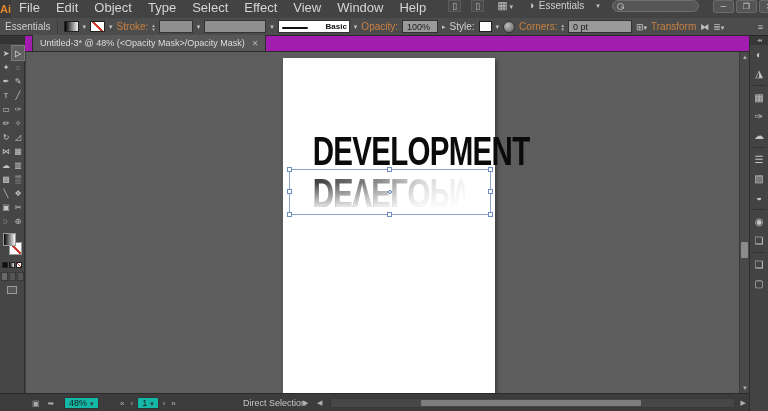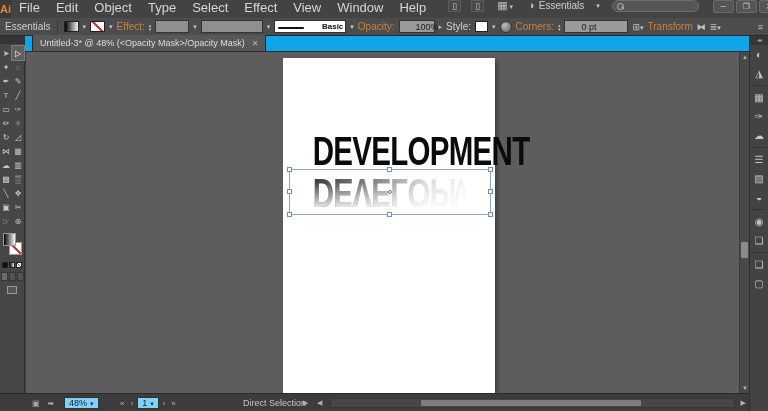--- a/index.html
+++ b/index.html
@@ -31,41 +31,41 @@
   .win-btn { width:21px; height:13px; font-size:8px; line-height:12px; text-align:center;
              color:#ddd; background:#555; border:1px solid #6a6a6a; border-radius:2px; }
 
   
   .controlbar { position:absolute; top:18px; left:0; right:0; height:18px; background:#4c4c4c;
                 border-bottom:1px solid #2a2a2a; display:flex; align-items:center; gap:4px;
                 padding:0 5px; font-size:10px; }
   .cb-label { color:#cfcfcf; }
   .cb-label.hl { color:#c98140; }
   .cb-sep { width:1px; height:13px; background:#3a3a3a; margin:0 2px; }
-  .cb-field { background:#9a9a9a; color:#1c1c1c; height:13px; line-height:12px; padding:0 16px;
+  .cb-field { background:#9a9a9a; color:#1c1c1c; height:13px; line-height:12px; padding:0 4px;
               border:1px solid #333; font-size:9px; }
   .cb-drop { background:#8f8f8f; border:1px solid #333; height:13px; }
   .caret { font-size:7px; color:#c2c2c2; }
   .stepper { display:flex; flex-direction:column; justify-content:center; line-height:4px; }
   .stepper span { font-size:5px; color:#c2c2c2; }
   .swatch-fill { width:15px; height:11px; background:linear-gradient(to right,#000,#f5f5f5); border:1px solid #222; }
   .swatch-none { width:15px; height:11px; border:1px solid #222;
                  background:linear-gradient(45deg,#fff 42%,#d23a2e 42%,#d23a2e 58%,#fff 58%); }
   .brush-box { width:72px; height:13px; background:#fff; border:1px solid #333; position:relative;
                display:flex; align-items:center; justify-content:flex-end; padding:0 2px; }
   .brush-box::before { content:""; position:absolute; left:3px; top:6px; width:26px; height:2px;
                        background:#111; border-radius:1px; }
   .brush-name { font-size:8px; color:#111; font-weight:bold; }
   .style-swatch { width:13px; height:11px; background:#fff; border:1px solid #222; }
   .round-icon { width:12px; height:12px; border-radius:50%;
                 background:radial-gradient(circle at 35% 35%, #bdbdbd, #5a5a5a); border:1px solid #333; }
   .cb-icon { font-size:9px; color:#c2c2c2; }
 
   
-  .tabbar { position:absolute; top:36px; left:25px; right:19px; height:16px; background:#0ea5e9;
+  .tabbar { position:absolute; top:36px; left:25px; right:19px; height:16px; background:#a21caf;
             border-bottom:1px solid #2b2b2b; display:flex; align-items:flex-end; }
   .doc-tab { height:16px; background:#585858; color:#ddd; font-size:9px; display:flex; align-items:center;
              gap:7px; padding:0 7px; margin-left:7px; border-right:1px solid #2b2b2b;
              border-left:1px solid #2b2b2b; }
   .tab-close { font-size:8px; color:#b5b5b5; }
 
   
   .toolspanel { position:absolute; left:0; top:36px; width:25px; bottom:18px; background:#464646;
                 border-right:1px solid #313131; }
   .tools-header { height:8px; background:#343434; }
@@ -123,21 +123,21 @@
   .dock-header { height:9px; background:#373737; color:#9a9a9a; font-size:6px; line-height:9px;
                  text-align:center; letter-spacing:-1px; }
   .dock-icon { height:19px; display:flex; align-items:center; justify-content:center; font-size:10px; color:#c4c4c4; }
   .dock-sep { height:1px; background:#333; margin:2px 2px; }
 
   
   .statusbar { position:absolute; left:0; bottom:0; height:18px; right:19px; background:#3c3c3c;
                border-top:1px solid #2b2b2b; font-size:9px; color:#c7c7c7; }
   .sb-item { position:absolute; top:0; height:18px; display:flex; align-items:center; gap:2px; }
   .sb-icon { font-size:8px; color:#a9a9a9; }
-  .sb-box { background:#7dd3fc; color:#1c1c1c; height:12px; line-height:11px; padding:0 4px;
+  .sb-box { background:#14b8a6; color:#1c1c1c; height:12px; line-height:11px; padding:0 4px;
             border:1px solid #333; font-size:9px; display:flex; align-items:center; gap:3px; }
   .sb-box .caret { color:#333; }
   .sb-nav { font-size:8px; color:#b5b5b5; padding:0 2px; }
   .hs-track { position:absolute; left:330px; right:14px; top:4px; height:10px; background:#474747;
               border:1px solid #383838; }
   .hs-thumb { position:absolute; left:90px; width:220px; top:1px; height:6px; background:#7d7d7d; border-radius:1px; }
   .hs-arrow { font-size:7px; color:#b0b0b0; }
   .hs-left { position:absolute; left:317px; top:5px; }
   .hs-pre  { position:absolute; left:303px; top:5px; }
   .hs-right{ position:absolute; right:3px;  top:5px; }
@@ -181,21 +181,21 @@
     </div>
   </div>
 
   <div class="controlbar">
     <span class="cb-label">Essentials</span>
     <span class="cb-sep"></span>
     <span class="swatch-fill"></span>
     <span class="caret">▾</span>
     <span class="swatch-none"></span>
     <span class="caret">▾</span>
-    <span class="cb-label hl">Effect:</span>
+    <span class="cb-label hl">Stroke:</span>
     <span class="stepper">
         <span>▴</span>
         <span>▾</span>
       </span>
     <span class="cb-drop" style="width:34px;"></span>
     <span class="caret">▾</span>
     <span class="cb-drop" style="width:62px;"></span>
     <span class="caret">▾</span>
     <span class="brush-box">
       <span class="brush-name">Basic</span>

